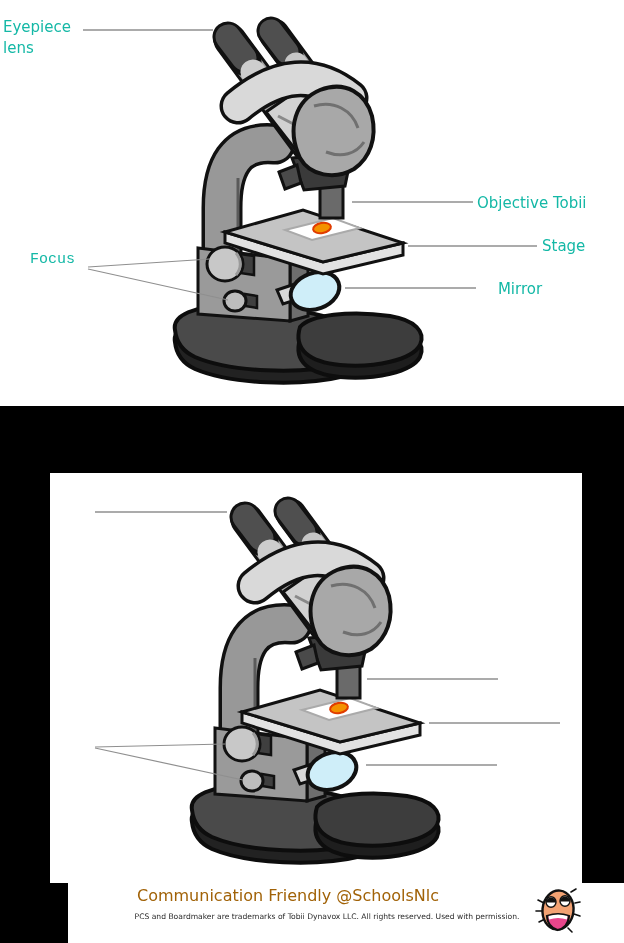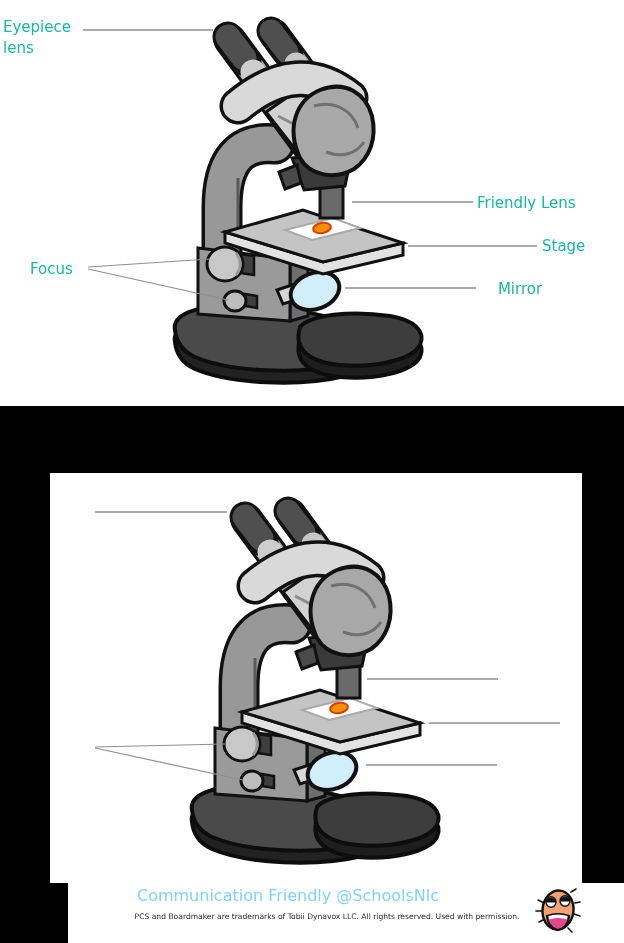--- a/index.html
+++ b/index.html
@@ -12,23 +12,23 @@
   #footer-strip{left:68px;top:883px;width:556px;height:60px;}
   .mic-svg{position:absolute;width:320px;height:390px;z-index:2;}
   #mic-top{left:150px;top:12px;}
   #mic-bottom{left:167px;top:492px;}
   #line-overlay{left:0;top:0;width:624px;height:943px;z-index:3;pointer-events:none;}
   .diagram-label{position:absolute;z-index:4;color:#14b8a6;font-size:15px;line-height:21px;}
   #label-eyepiece{left:3px;top:17px;width:78px;}
   #label-objective{left:477px;top:193px;width:140px;}
   #label-stage{left:542px;top:236px;width:80px;}
   #label-mirror{left:480px;top:279px;width:80px;text-align:center;}
-  #label-focus{left:30px;top:259px;width:70px;}
+  #label-focus{left:30px;top:249px;width:70px;font-family:Liberation Mono, monospace;}
   #footer-title{left:68px;top:886px;width:440px;text-align:center;
-                font-size:16px;color:#7dd3fc;z-index:4;}
+                font-size:16px;color:#a16207;z-index:4;}
   #footer-disclaimer{left:68px;top:912px;width:440px;text-align:center;
                 font-size:7.6px;color:#2a2a2a;z-index:4;padding-left:39px;}
   #smiley{left:534px;top:880px;width:48px;height:56px;z-index:4;}
 </style>
 </head>
 <body>
 
 <svg width="0" height="0" style="position:absolute" aria-hidden="true">
   <defs>
     <g id="mic">
@@ -112,21 +112,21 @@
     <line x1="95" y1="512" x2="227" y2="512"></line>
     <line x1="367" y1="679" x2="498" y2="679"></line>
     <line x1="429" y1="723" x2="560" y2="723"></line>
     <line x1="366" y1="765" x2="497" y2="765"></line>
     <line x1="95" y1="747" x2="225" y2="744" stroke-width="1.2"></line>
     <line x1="95" y1="748" x2="243" y2="780" stroke-width="1.2"></line>
   </g>
 </svg>
 
 <div class="diagram-label" id="label-eyepiece">Eyepiece lens</div>
-<div class="diagram-label" id="label-objective">Friendly Lens</div>
+<div class="diagram-label" id="label-objective">Objective Tobii</div>
 <div class="diagram-label" id="label-stage">Stage</div>
 <div class="diagram-label" id="label-mirror">Mirror</div>
 <div class="diagram-label" id="label-focus">Focus</div>
 
 <div class="abs" id="footer-title">Communication Friendly @SchoolsNlc</div>
 <div class="abs" id="footer-disclaimer">PCS and Boardmaker are trademarks of Tobii Dynavox LLC.  All rights reserved.  Used with permission.</div>
 
 <svg class="abs" id="smiley" viewBox="0 0 48 56">
   <g stroke="#111" stroke-width="1.6" stroke-linecap="round">
     <line x1="4" y1="20" x2="10" y2="23"></line>

